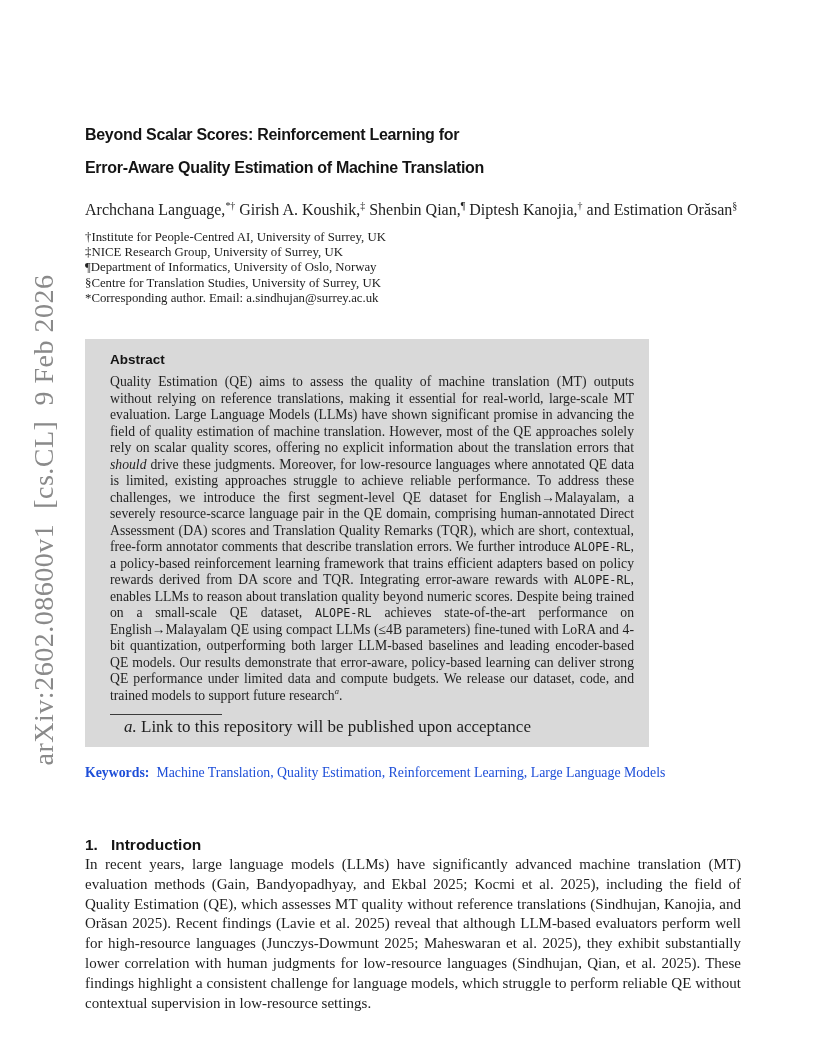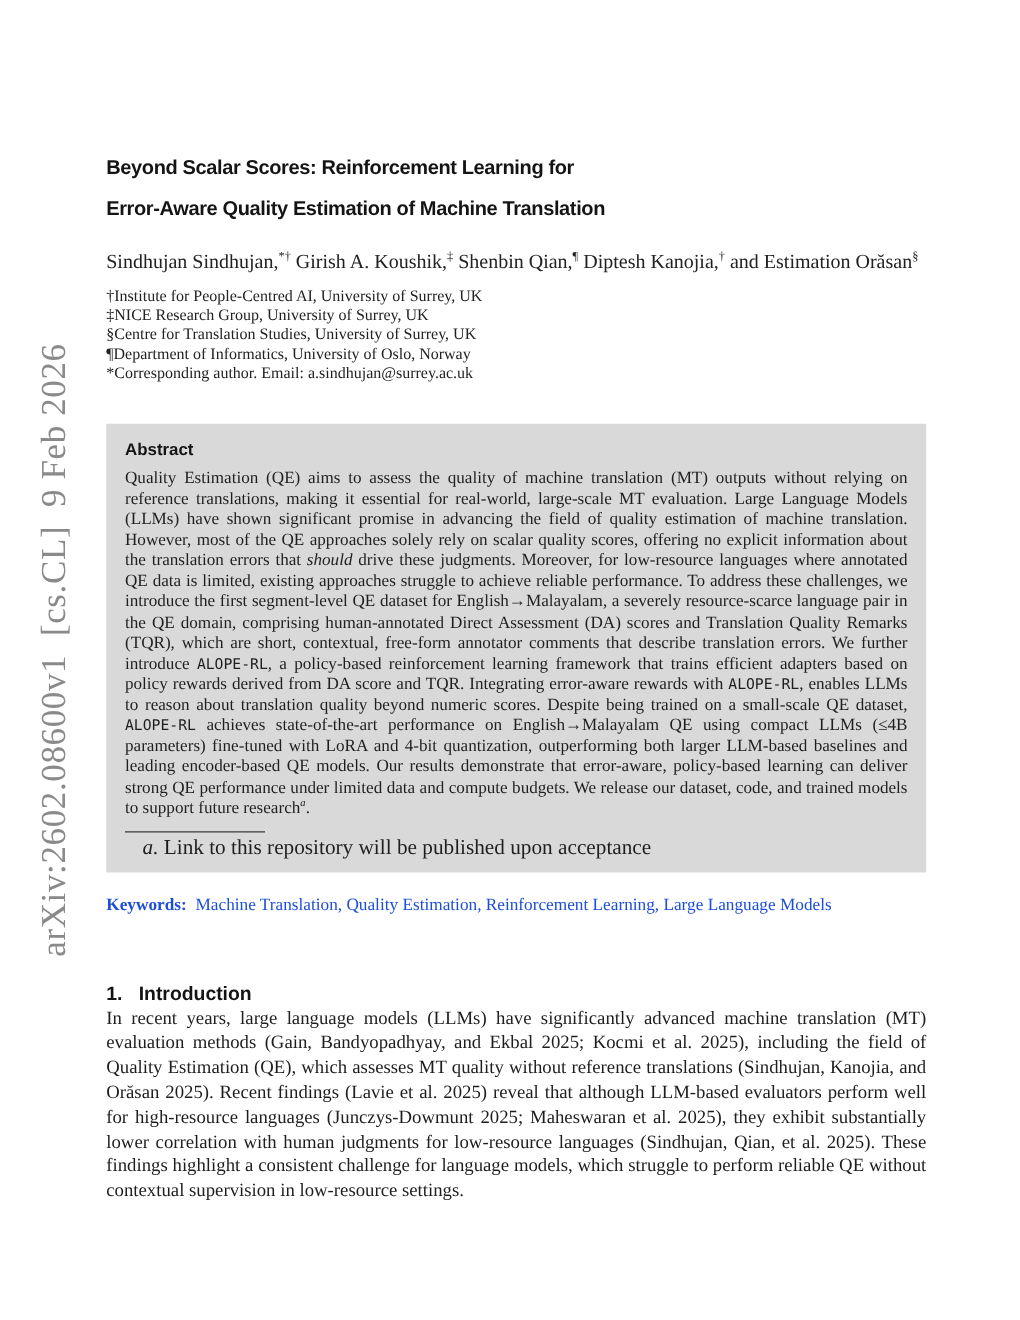--- a/index.html
+++ b/index.html
@@ -45,23 +45,23 @@
   sup { font-size: 62%; line-height: 0; vertical-align: super; }
   .affiliations {
     margin-top: 10px;
     font-size: 12.8px;
     line-height: 15.2px;
     color: #222;
   }
   .abstract-box {
     margin-top: 33px;
     background: #d9d9d9;
-    padding: 11px 15px 13px 15px;
+    padding: 11px 15px 13px 25px;
     box-sizing: border-box;
-    width: 656px;
+    width: 564px;
   }
   .abstract-heading {
     font-family: "Liberation Sans", "DejaVu Sans", sans-serif;
     font-weight: 700;
     font-size: 13.5px;
     color: #141414;
     margin: 2px 0 7px 0;
   }
   .abstract-text {
     font-size: 13.7px;
@@ -111,27 +111,27 @@
 
 <div class="watermark">arXiv:2602.08600v1  [cs.CL]  9 Feb 2026</div>
 
 <div class="content">
 
   <div class="title">
     <div>Beyond Scalar Scores: Reinforcement Learning for</div>
     <div>Error-Aware Quality Estimation of Machine Translation</div>
   </div>
 
-  <div class="authors"><span>Sindhujan Sindhujan,</span><sup>*†</sup><span> Girish A. Koushik,</span><sup>‡</sup><span> Shenbin Qian,</span><sup>¶</sup><span> Diptesh Kanojia,</span><sup>†</sup><span> and Estimation Orăsan</span><sup>§</sup></div>
+  <div class="authors"><span>Archchana Language,</span><sup>*†</sup><span> Girish A. Koushik,</span><sup>‡</sup><span> Shenbin Qian,</span><sup>¶</sup><span> Diptesh Kanojia,</span><sup>†</sup><span> and Estimation Orăsan</span><sup>§</sup></div>
 
   <div class="affiliations">
     <div>†Institute for People-Centred AI, University of Surrey, UK</div>
     <div>‡NICE Research Group, University of Surrey, UK</div>
+    <div>¶Department of Informatics, University of Oslo, Norway</div>
     <div>§Centre for Translation Studies, University of Surrey, UK</div>
-    <div>¶Department of Informatics, University of Oslo, Norway</div>
     <div>*Corresponding author. Email: a.sindhujan@surrey.ac.uk</div>
   </div>
 
   <div class="abstract-box">
     <div class="abstract-heading">Abstract</div>
     <div class="abstract-text"><span>Quality Estimation (QE) aims to assess the quality of machine translation (MT) outputs without relying on reference translations, making it essential for real-world, large-scale MT evaluation. Large Language Models (LLMs) have shown significant promise in advancing the field of quality estimation of machine translation. However, most of the QE approaches solely rely on scalar quality scores, offering no explicit information about the translation errors that </span><span class="it">should</span><span> drive these judgments. Moreover, for low-resource languages where annotated QE data is limited, existing approaches struggle to achieve reliable performance. To address these challenges, we introduce the first segment-level QE dataset for English→Malayalam, a severely resource-scarce language pair in the QE domain, comprising human-annotated Direct Assessment (DA) scores and Translation Quality Remarks (TQR), which are short, contextual, free-form annotator comments that describe translation errors. We further introduce </span><span class="mono">ALOPE-RL</span><span>, a policy-based reinforcement learning framework that trains efficient adapters based on policy rewards derived from DA score and TQR. Integrating error-aware rewards with </span><span class="mono">ALOPE-RL</span><span>, enables LLMs to reason about translation quality beyond numeric scores. Despite being trained on a small-scale QE dataset, </span><span class="mono">ALOPE-RL</span><span> achieves state-of-the-art performance on English→Malayalam QE using compact LLMs (≤4B parameters) fine-tuned with LoRA and 4-bit quantization, outperforming both larger LLM-based baselines and leading encoder-based QE models. Our results demonstrate that error-aware, policy-based learning can deliver strong QE performance under limited data and compute budgets. We release our dataset, code, and trained models to support future research</span><sup class="it">a</sup><span>.</span></div>
     <div class="footnote-rule"></div>
     <div class="footnote">
       <span class="it">a.</span>
       <span>Link to this repository will be published upon acceptance</span>

